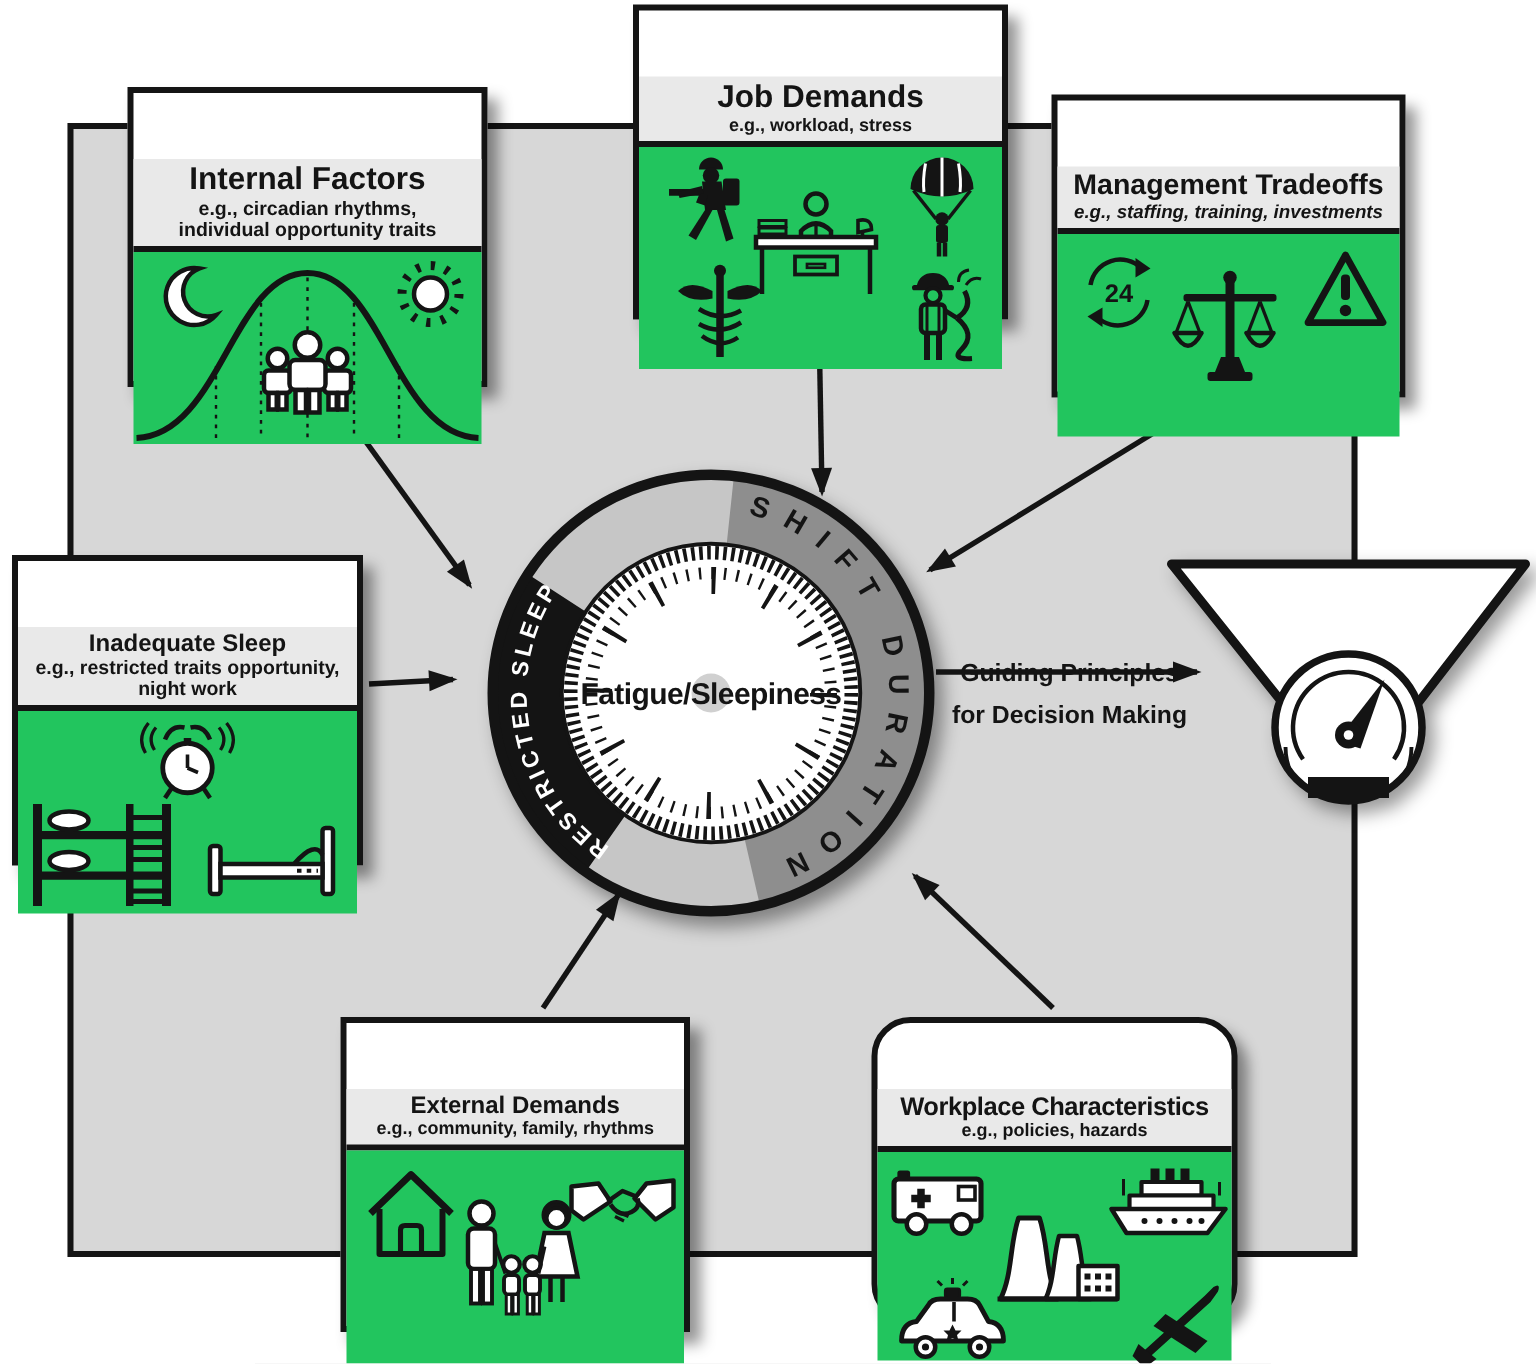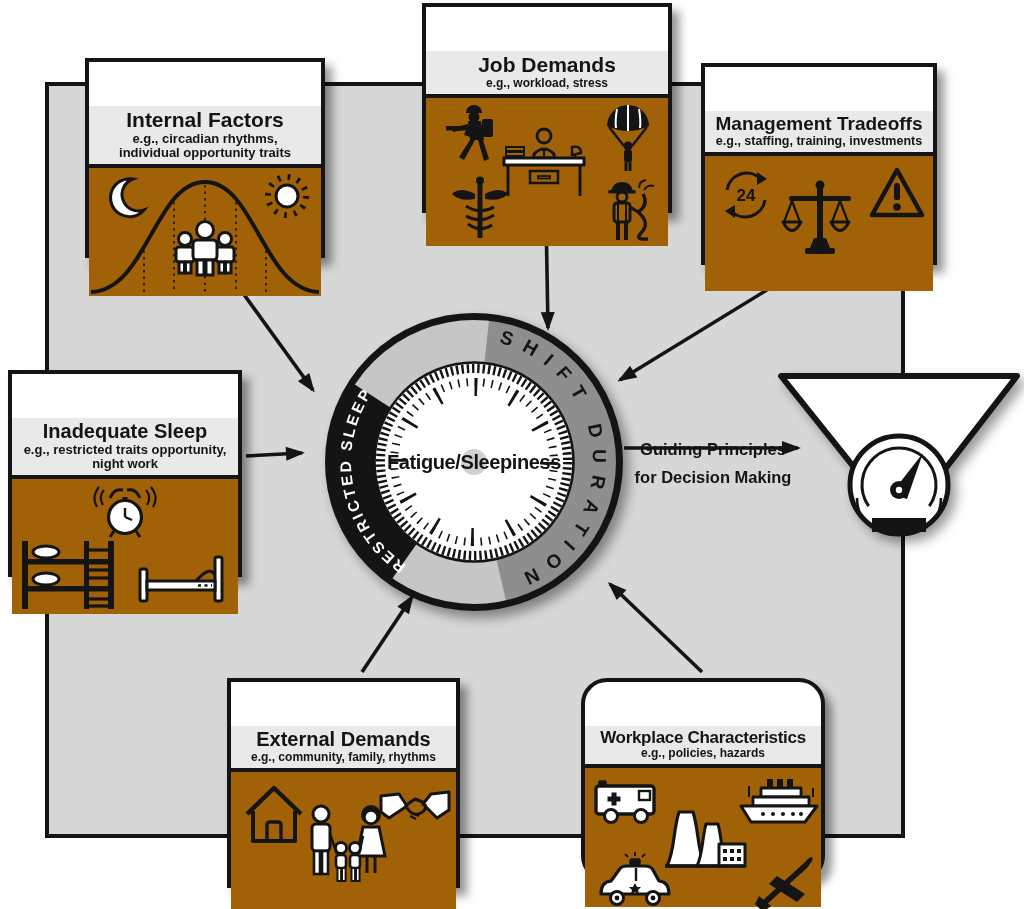--- a/index.html
+++ b/index.html
@@ -6,25 +6,25 @@
   .stage{position:relative;width:1024px;height:909px;background:#fff;overflow:hidden;
          font-family:"Liberation Sans",sans-serif;color:#141414;}
   .panel{position:absolute;left:45px;top:82px;width:852px;height:748px;
          background:#d7d7d7;border:4px solid #141414;z-index:1;}
   .fbox{position:absolute;border:4px solid #141414;background:#fff;z-index:4;
         box-shadow:7px 8px 9px rgba(0,0,0,0.42);}
   .fbox .hdr{background:#e9e9e9;border-bottom:4px solid #141414;text-align:center;
              padding:3px 2px 4px 2px;line-height:1.08;margin-top:44px;}
   .fbox .ttl{font-weight:700;display:block;}
   .fbox .sub{font-weight:700;display:block;}
-  .fbox .bod{position:relative;background:#a16207;width:100%;}
+  .fbox .bod{position:relative;background:#22c55e;width:100%;}
   .icon{position:absolute;}
   svg{display:block;}
-  .t21{font-size:21px;} .t20{font-size:20px;} .t19{font-size:19px;} .t17{font-size:17px;letter-spacing:-0.3px;}
-  .s14{font-size:12px;} .s13{font-size:13px;} .s125{font-size:12.5px;}
+  .t21{font-size:21px;} .t20{font-size:16px;} .t19{font-size:19px;} .t17{font-size:17px;letter-spacing:-0.3px;}
+  .s14{font-size:12px;} .s13{font-size:13px;} .s125{font-size:12.5px;font-style:italic;}
   .clockwrap{position:absolute;left:324px;top:312px;width:300px;height:300px;z-index:2;
              filter:drop-shadow(6px 7px 6px rgba(0,0,0,0.40));}
   .overlay{position:absolute;left:0;top:0;width:1024px;height:909px;z-index:3;pointer-events:none;}
   .funnelwrap{position:absolute;left:773px;top:366px;width:252px;height:182px;z-index:4;
               filter:drop-shadow(6px 6px 6px rgba(0,0,0,0.40));}
   .outcome-text{position:absolute;left:814px;top:378px;width:172px;z-index:5;text-align:center;
                 font-weight:700;font-size:15px;line-height:1.1;}
   .gplabel{position:absolute;z-index:4;width:190px;left:618px;text-align:center;
            font-weight:700;font-size:16.5px;margin-top:16px;}
   .gp1{top:424px;} .gp2{top:452px;}

